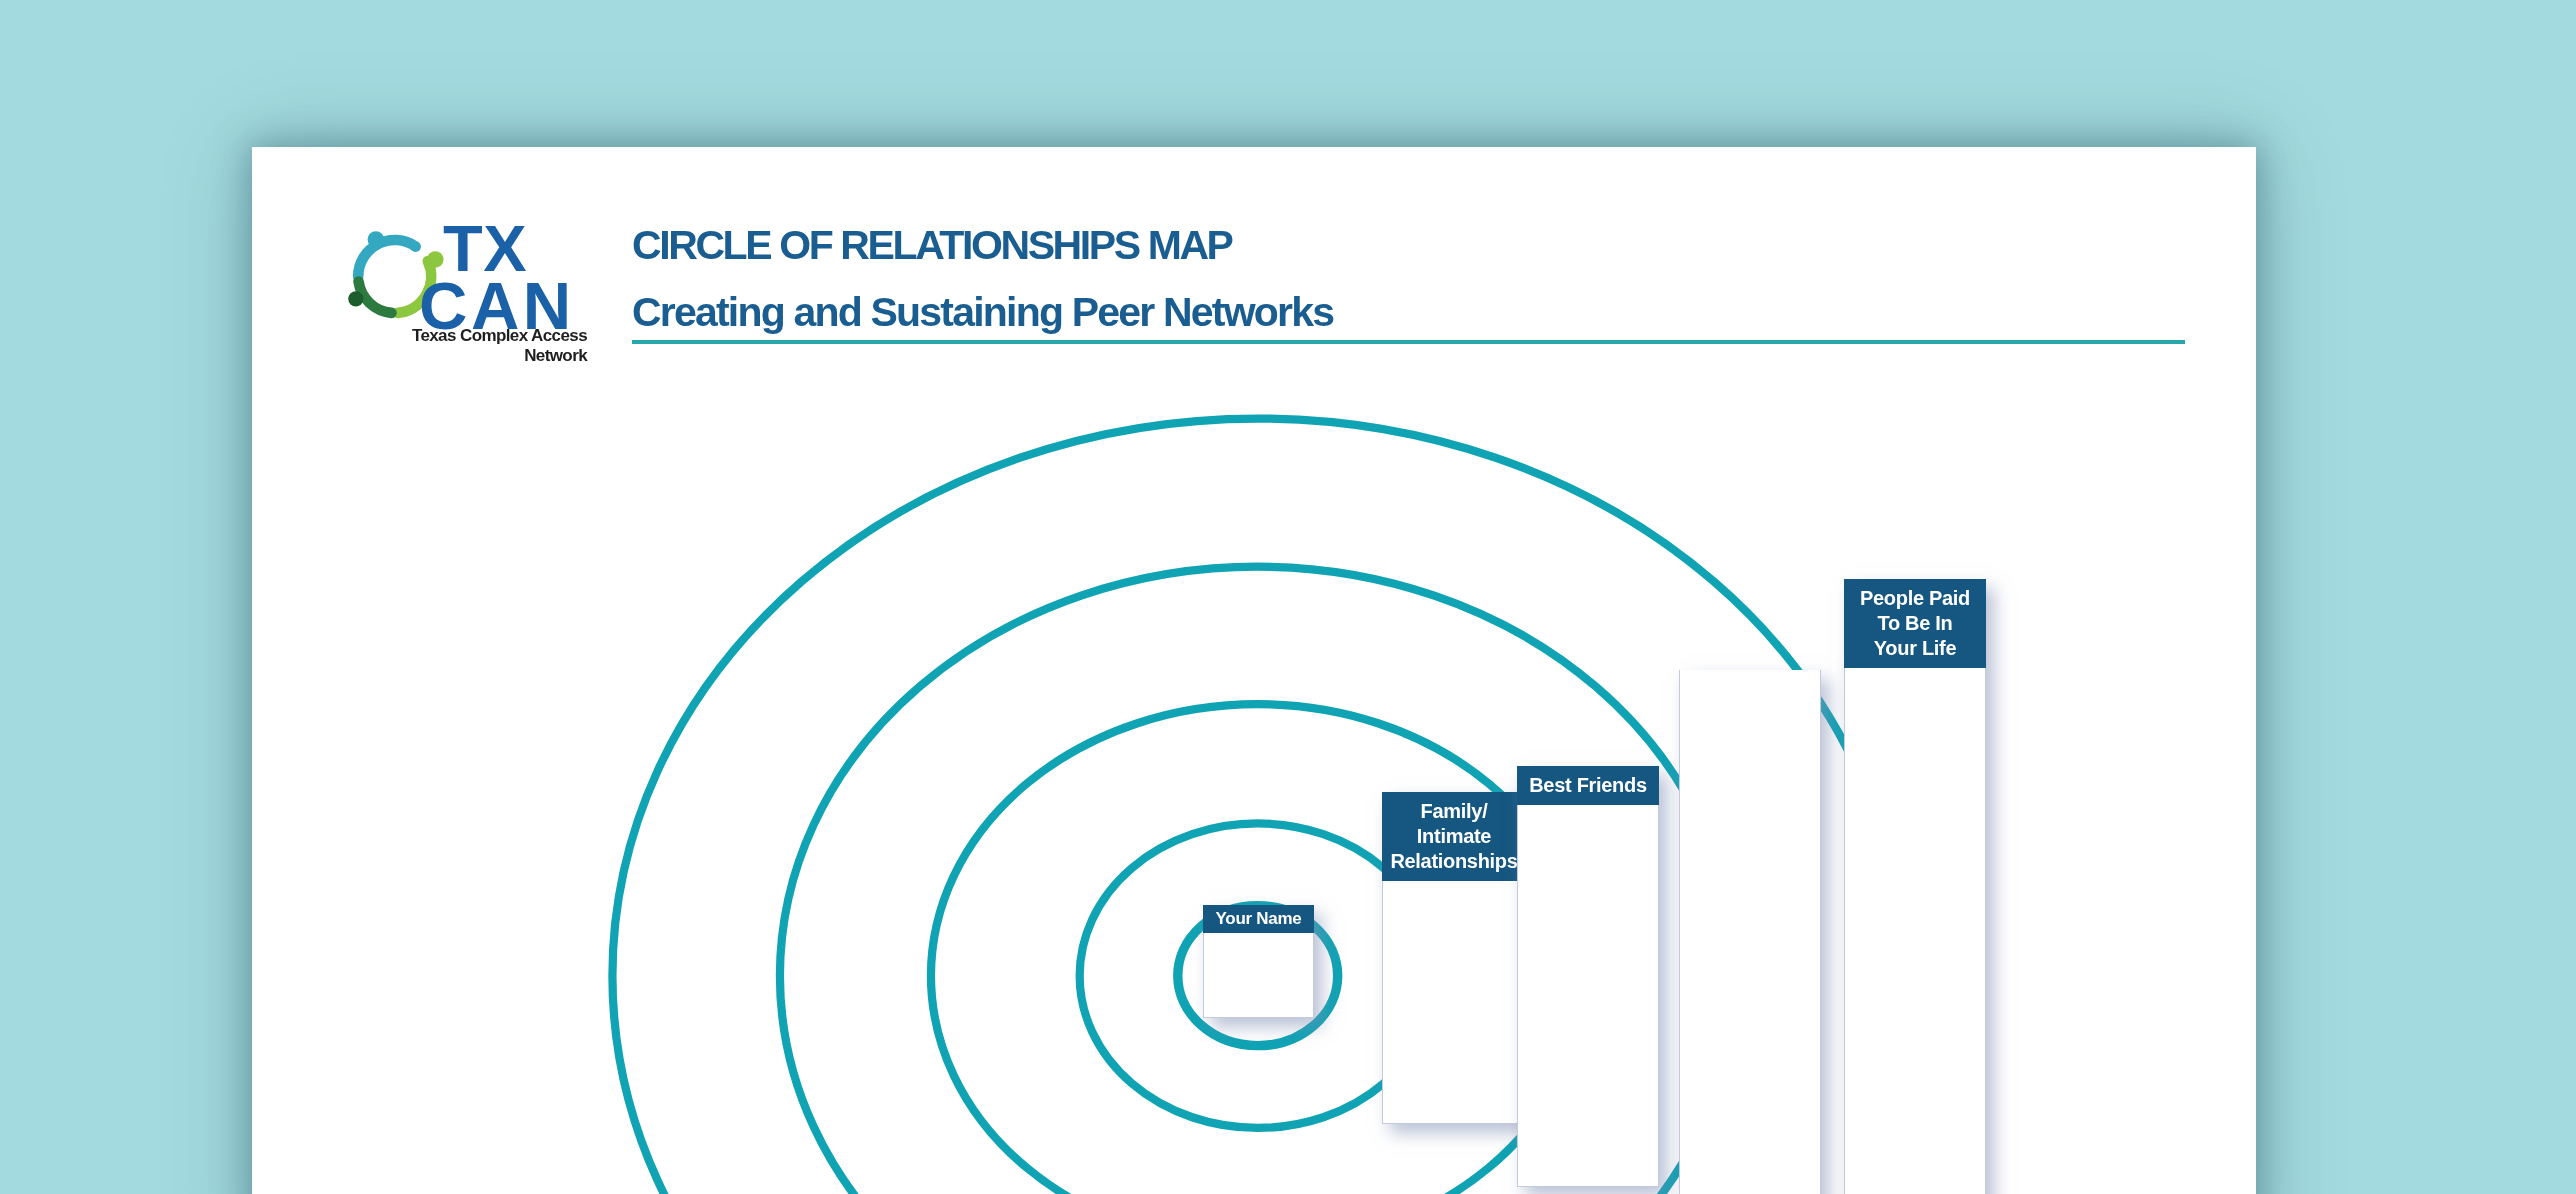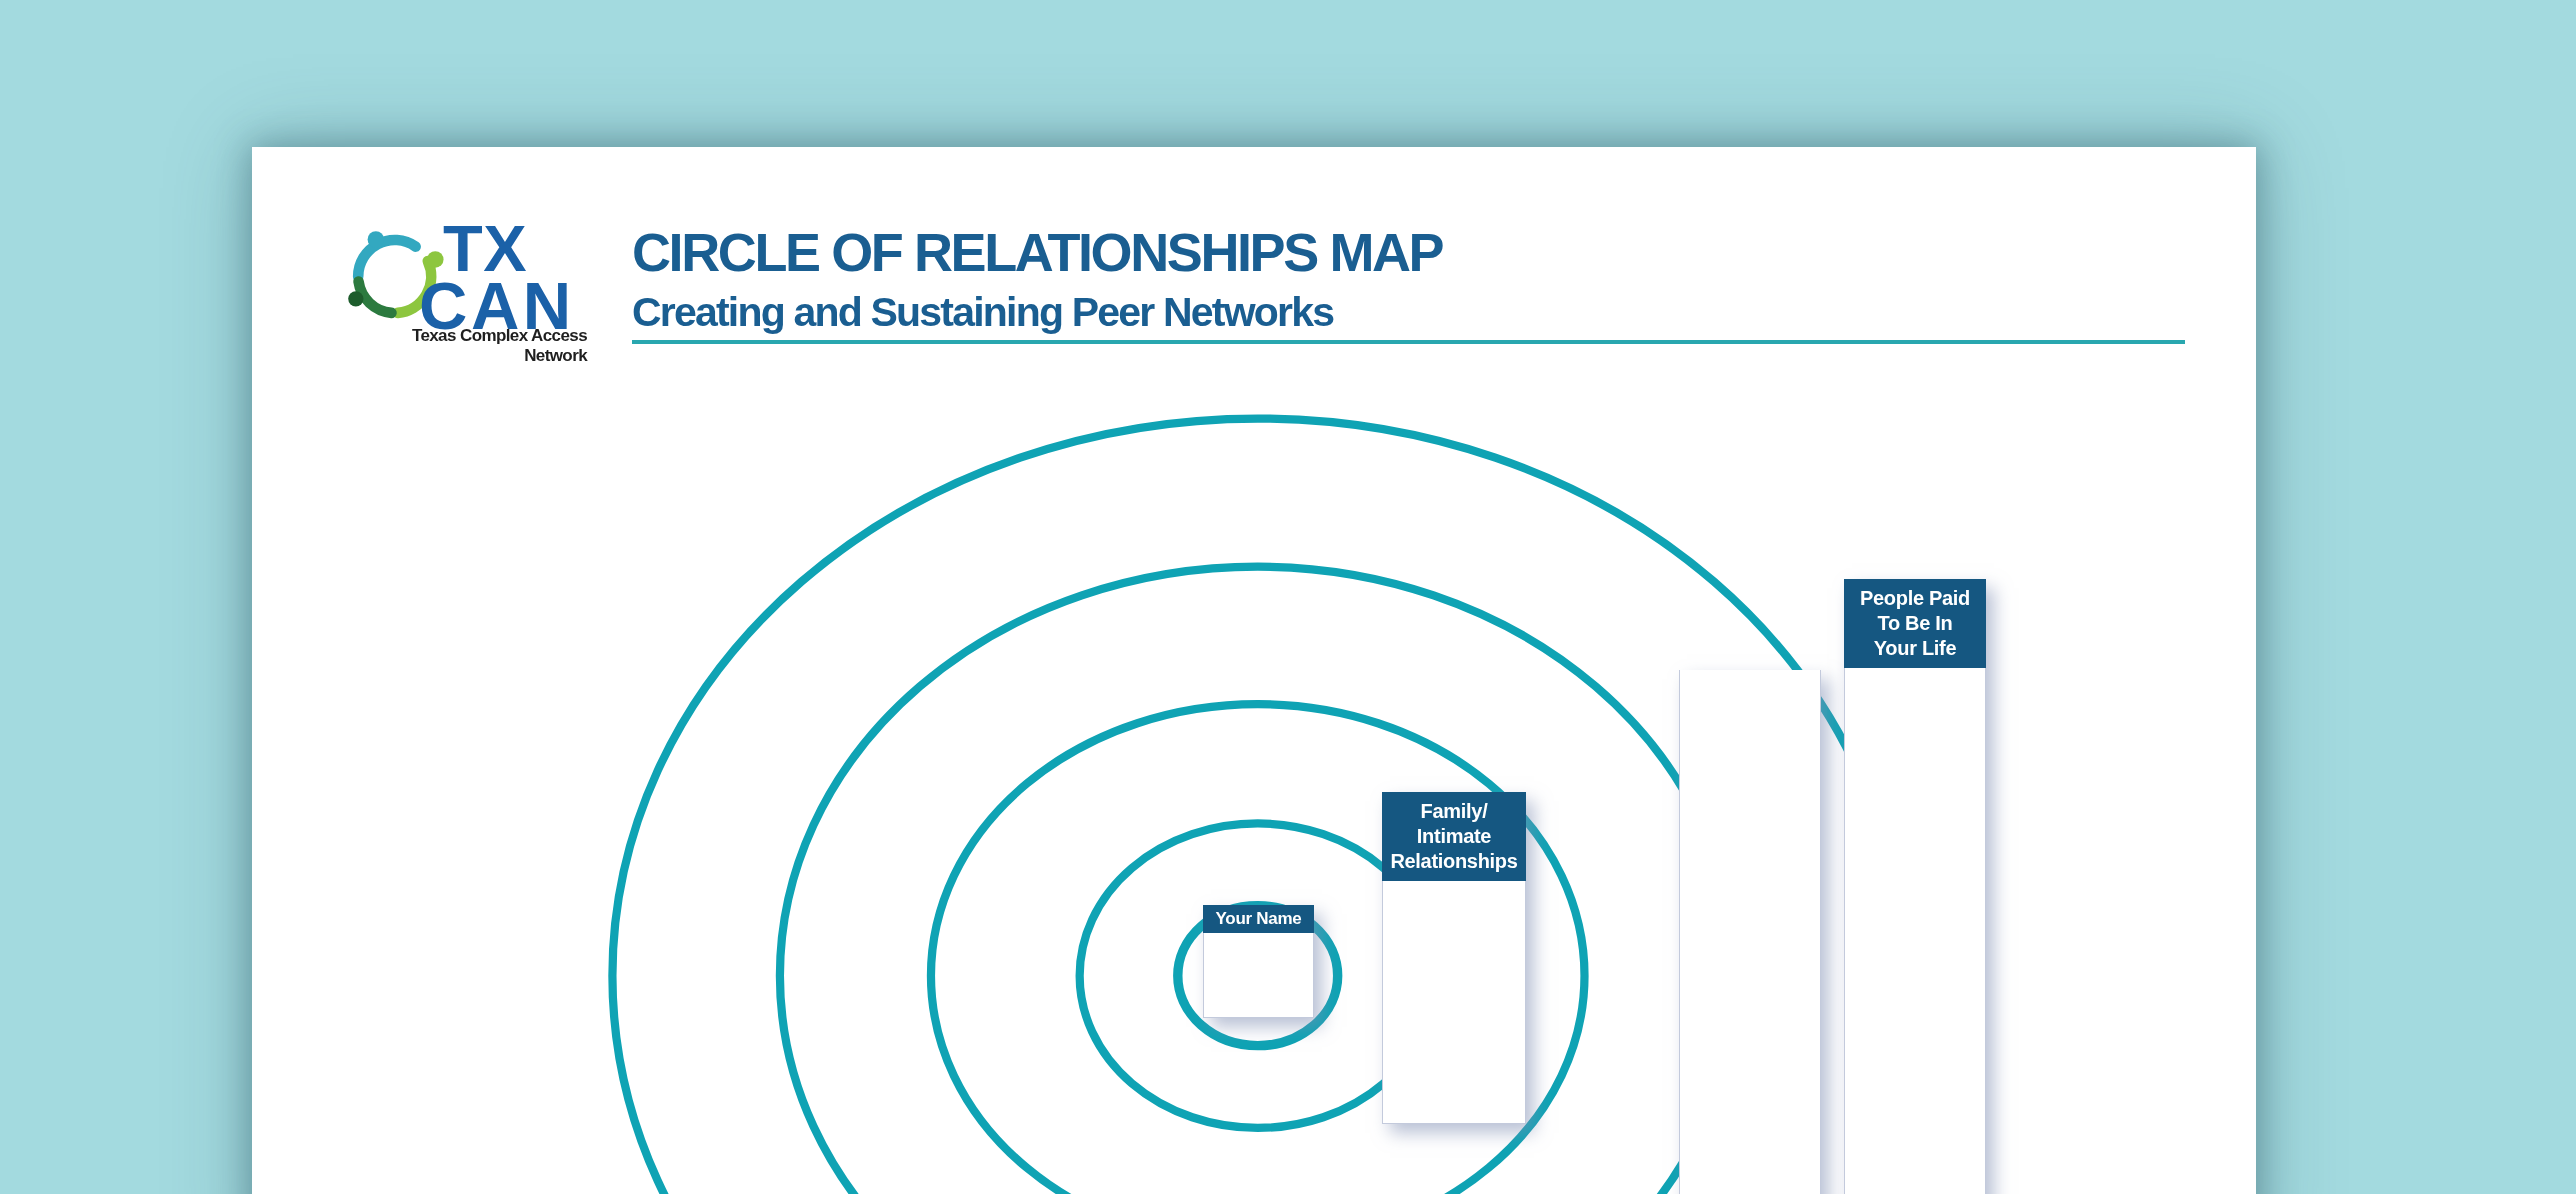--- a/index.html
+++ b/index.html
@@ -9,21 +9,21 @@
         box-shadow:0 0 32px 3.5px rgba(35,80,92,.38),0 0 82px rgba(35,80,92,.28);}
   
   .logo-mark{position:absolute;left:317px;top:200px;width:153px;height:153px;}
   .logo-tx{position:absolute;left:443px;top:216px;font-size:65px;font-weight:bold;
            letter-spacing:0.6px;line-height:1;color:#1B61A8;}
   .logo-can{position:absolute;left:419px;top:272px;font-size:67px;font-weight:bold;
             letter-spacing:3.5px;line-height:1;color:#1B61A8;}
   .logo-tagline{position:absolute;left:351px;top:326px;width:236px;text-align:right;
                 font-size:17px;font-weight:bold;letter-spacing:-0.6px;color:#1F1F1F;}
   
-  .title{position:absolute;left:632px;top:225px;font-size:54px;font-weight:bold;
+  .title{position:absolute;left:632px;top:225px;font-size:41px;font-weight:bold;
          letter-spacing:-2.4px;line-height:1;color:#1A5E91;white-space:nowrap;}
   .subtitle{position:absolute;left:632px;top:292px;font-size:41px;font-weight:bold;
             letter-spacing:-1.8px;line-height:1;color:#1A5E91;white-space:nowrap;}
   .rule{position:absolute;left:632px;top:340px;width:1553px;height:3.5px;background:#29A7AF;}
   
   .rings{position:absolute;left:0;top:0;width:2576px;height:1195px;}
   .rings ellipse{fill:none;stroke:#0FA3B4;}
   
   .card{position:absolute;display:flex;flex-direction:column;
         box-shadow:8.2px 9.4px 16.5px rgba(128,142,178,.55);}
@@ -80,20 +80,26 @@
 
   <div class="card card-family">
     <div class="card-header">
       <span>Family/</span>
       <span>Intimate</span>
       <span>Relationships</span>
     </div>
     <div class="card-body"></div>
   </div>
 
+  <div class="card card-best">
+    <div class="card-header">
+      <span>Best Friends</span>
+    </div>
+    <div class="card-body"></div>
+  </div>
 
   <div class="card card-peers">
     <div class="card-body"></div>
   </div>
 
   <div class="card card-people">
     <div class="card-header">
       <span>People Paid</span>
       <span>To Be In</span>
       <span>Your Life</span>

